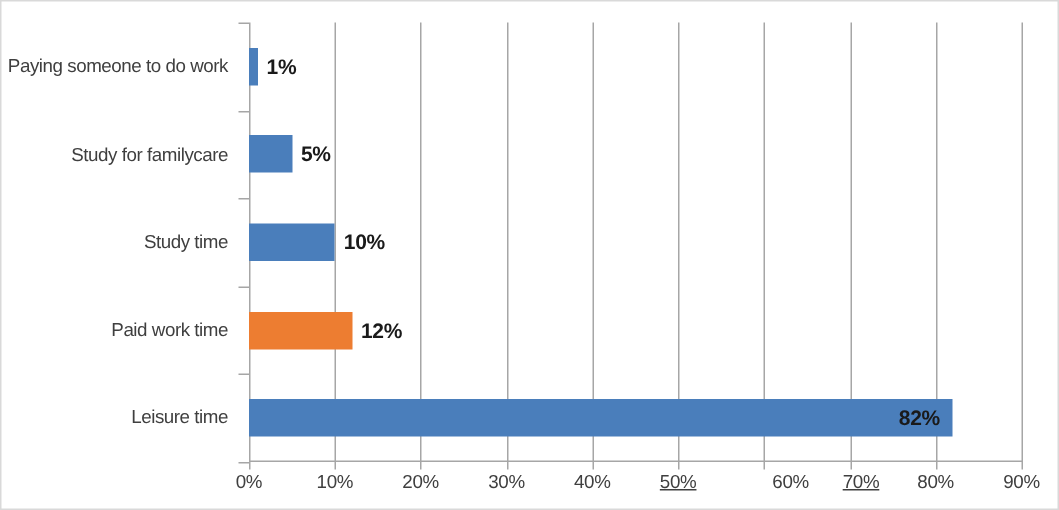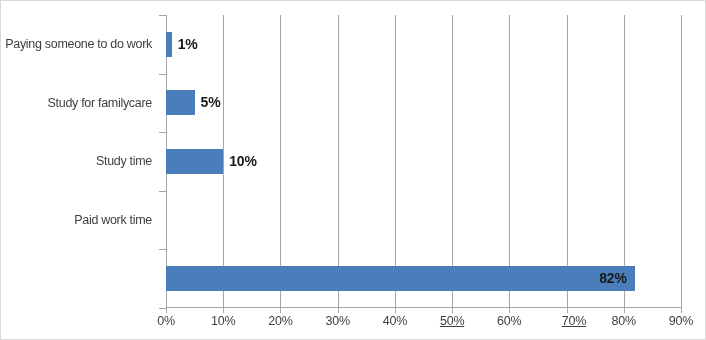--- a/index.html
+++ b/index.html
@@ -160,43 +160,48 @@
         <div class="bar-label" style="left: 11.7222px; top: 16.8px;">1%</div>
       </div>
       <div class="cat-row" style="top: 58.6px; height: 58.6px;">
         <div class="bar" style="width: 28.6111px; background: rgb(74, 126, 187); top: 16.8px;"></div>
         <div class="bar-label" style="left: 34.6111px; top: 16.8px;">5%</div>
       </div>
       <div class="cat-row" style="top: 117.2px; height: 58.6px;">
         <div class="bar" style="width: 57.2222px; background: rgb(74, 126, 187); top: 16.8px;"></div>
         <div class="bar-label" style="left: 63.2222px; top: 16.8px;">10%</div>
       </div>
+      <div class="cat-row" style="top: 175.8px; height: 58.6px;">
+        <div class="bar" style="width: 68.6667px; background: rgb(237, 125, 49); top: 16.8px;"></div>
+        <div class="bar-label" style="left: 74.6667px; top: 16.8px;">12%</div>
+      </div>
       <div class="cat-row" style="top: 234.4px; height: 58.6px;">
         <div class="bar" style="width: 469.222px; background: rgb(74, 126, 187); top: 16.8px;"></div>
         <div class="bar-label" style="left: 433.222px; top: 16.8px;">82%</div>
       </div>
     </div>
 
   <div id="axis-bottom"></div>
 
   <div id="y-labels">
       <div class="cat-label" style="top: 0px; height: 58.6px; line-height: 58.6px;">Paying someone to do work</div>
       <div class="cat-label" style="top: 58.6px; height: 58.6px; line-height: 58.6px;">Study for familycare</div>
       <div class="cat-label" style="top: 117.2px; height: 58.6px; line-height: 58.6px;">Study time</div>
       <div class="cat-label" style="top: 175.8px; height: 58.6px; line-height: 58.6px;">Paid work time</div>
+      <div class="cat-label" style="top: 234.4px; height: 58.6px; line-height: 58.6px;">Leisure time</div>
     </div>
 
   <div id="x-labels">
       <div class="xtick-label" style="left: 165px;">0%</div>
       <div class="xtick-label" style="left: 222.222px;">10%</div>
       <div class="xtick-label" style="left: 279.444px;">20%</div>
       <div class="xtick-label" style="left: 336.667px;">30%</div>
       <div class="xtick-label" style="left: 393.889px;">40%</div>
       <div class="xtick-label" style="left: 451.111px; text-decoration: underline;">50%</div>
-      <div class="xtick-label" style="left: 508.333px;">60%</div>
+      <div class="xtick-label" style="left: 508.333px; text-align: right;">60%</div>
       <div class="xtick-label" style="left: 573px; text-decoration: underline;">70%</div>
       <div class="xtick-label" style="left: 622.778px;">80%</div>
       <div class="xtick-label" style="left: 680px;">90%</div>
     </div>
 
 <div class="xtick-mark" style="left: 165px;"></div>
     <div class="xtick-mark" style="left: 222.222px;"></div>
     <div class="xtick-mark" style="left: 279.444px;"></div>
     <div class="xtick-mark" style="left: 336.667px;"></div>
     <div class="xtick-mark" style="left: 393.889px;"></div>

